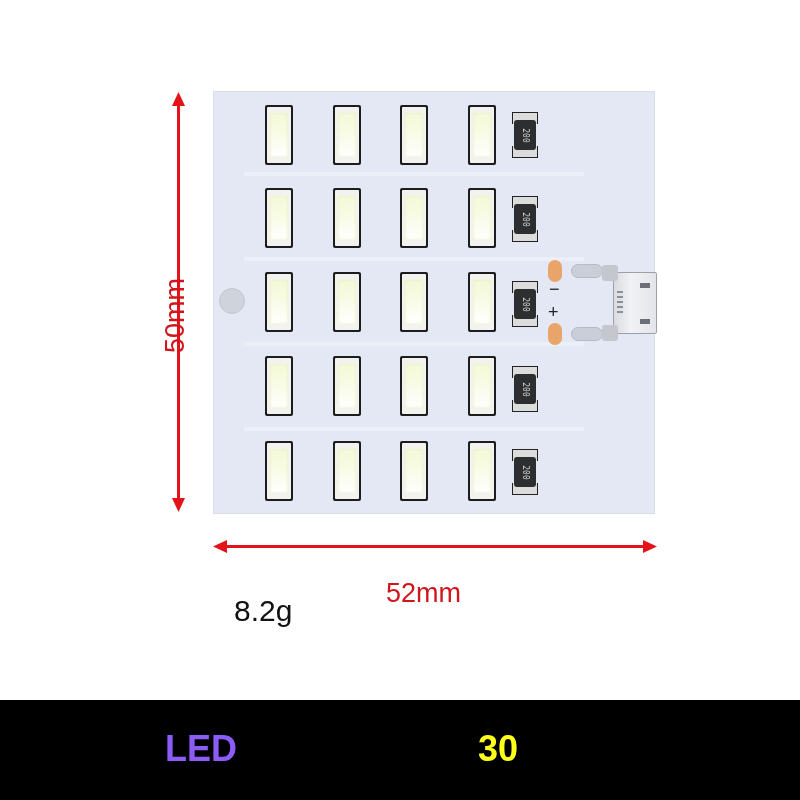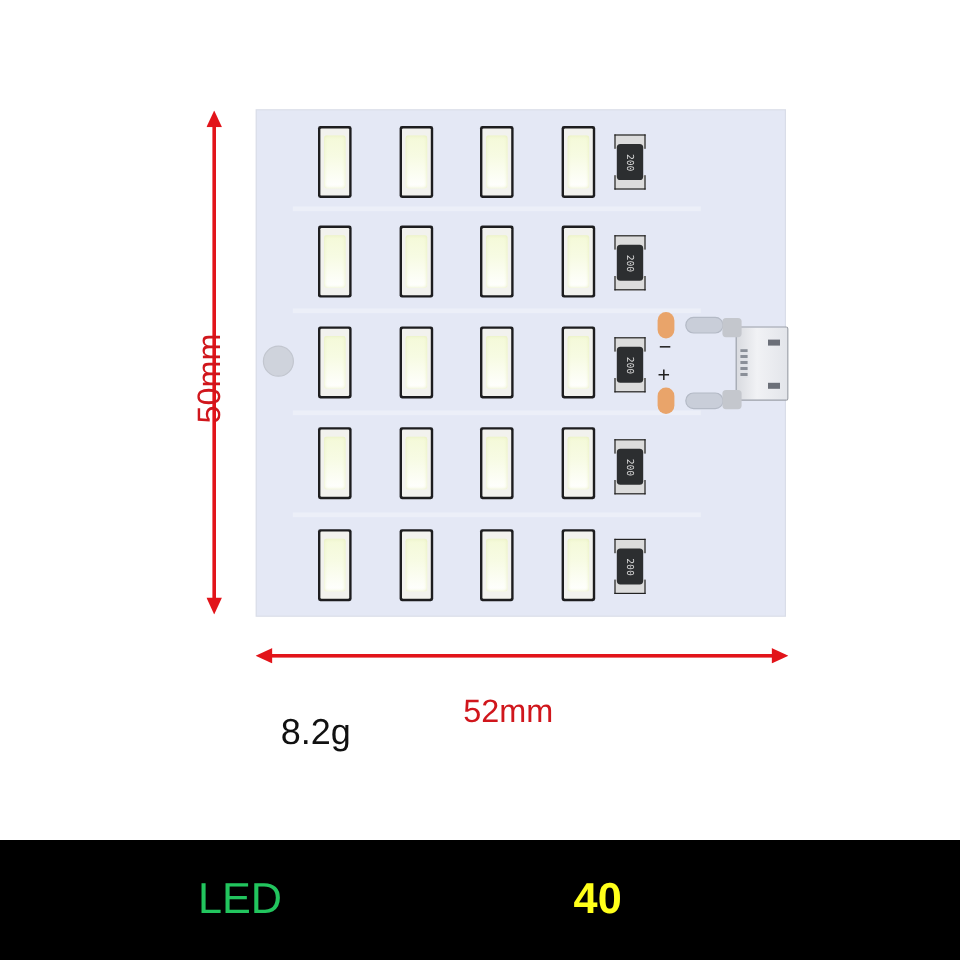--- a/index.html
+++ b/index.html
@@ -22,21 +22,21 @@
   .usb { position:absolute; left:613px; top:272px; width:44px; height:62px; background:linear-gradient(90deg,#d9dbe0,#f1f2f5 40%,#e3e5ea); border:1px solid #9ca0a8; border-radius:2px; box-sizing:border-box; }
   .usb .tab { position:absolute; width:10px; height:5px; background:#6b6f78; }
   .usb .pins { position:absolute; left:3px; top:18px; width:6px; height:24px; background:repeating-linear-gradient(180deg,#8a8f98 0 2px,#dfe1e6 2px 5px); }
   .usb .clip { position:absolute; left:-12px; width:16px; height:16px; background:#c4c7cd; border-radius:3px; }
   .dim-v { position:absolute; left:177px; top:96px; width:3px; height:412px; background:#e2141a; }
   .dim-h { position:absolute; left:220px; top:545px; width:430px; height:3px; background:#e2141a; }
   .label-red { position:absolute; color:#d0161c; font-size:27px; }
   .label-v { left:130px; top:300px; transform:rotate(-90deg); transform-origin:center; width:90px; text-align:center; }
   .weight { position:absolute; left:234px; top:594px; font-size:30px; color:#111; }
   .bar { position:absolute; left:0; top:700px; width:800px; height:100px; background:#000; }
-  .bar .led-label { position:absolute; left:165px; top:28px; color:#22c55e; font-size:36px; font-weight:normal; }
+  .bar .led-label { position:absolute; left:165px; top:28px; color:#8b5cf6; font-size:36px; font-weight:bold; }
   .bar .count { position:absolute; left:478px; top:28px; color:#ffff1a; font-size:36px; font-weight:bold; }
 </style>
 </head>
 <body>
 
 <div class="board">
   <div class="trace" style="left:30px;top:80px;width:340px;height:4px;"></div>
   <div class="trace" style="left:30px;top:165px;width:340px;height:4px;"></div>
   <div class="trace" style="left:30px;top:250px;width:340px;height:4px;"></div>
   <div class="trace" style="left:30px;top:335px;width:340px;height:4px;"></div>
@@ -214,14 +214,14 @@
   </svg>
 <svg style="position:absolute;left:643px;top:540px;" width="14" height="13">
     <polygon points="0,0 14,6.5 0,13" fill="#e2141a"></polygon>
   </svg>
 <div class="label-red" style="left:386px;top:578px;">52mm</div>
 
 <div class="weight">8.2g</div>
 
 <div class="bar">
   <div class="led-label">LED</div>
-  <div class="count">40</div>
+  <div class="count">30</div>
 </div>
 
 </body></html>

